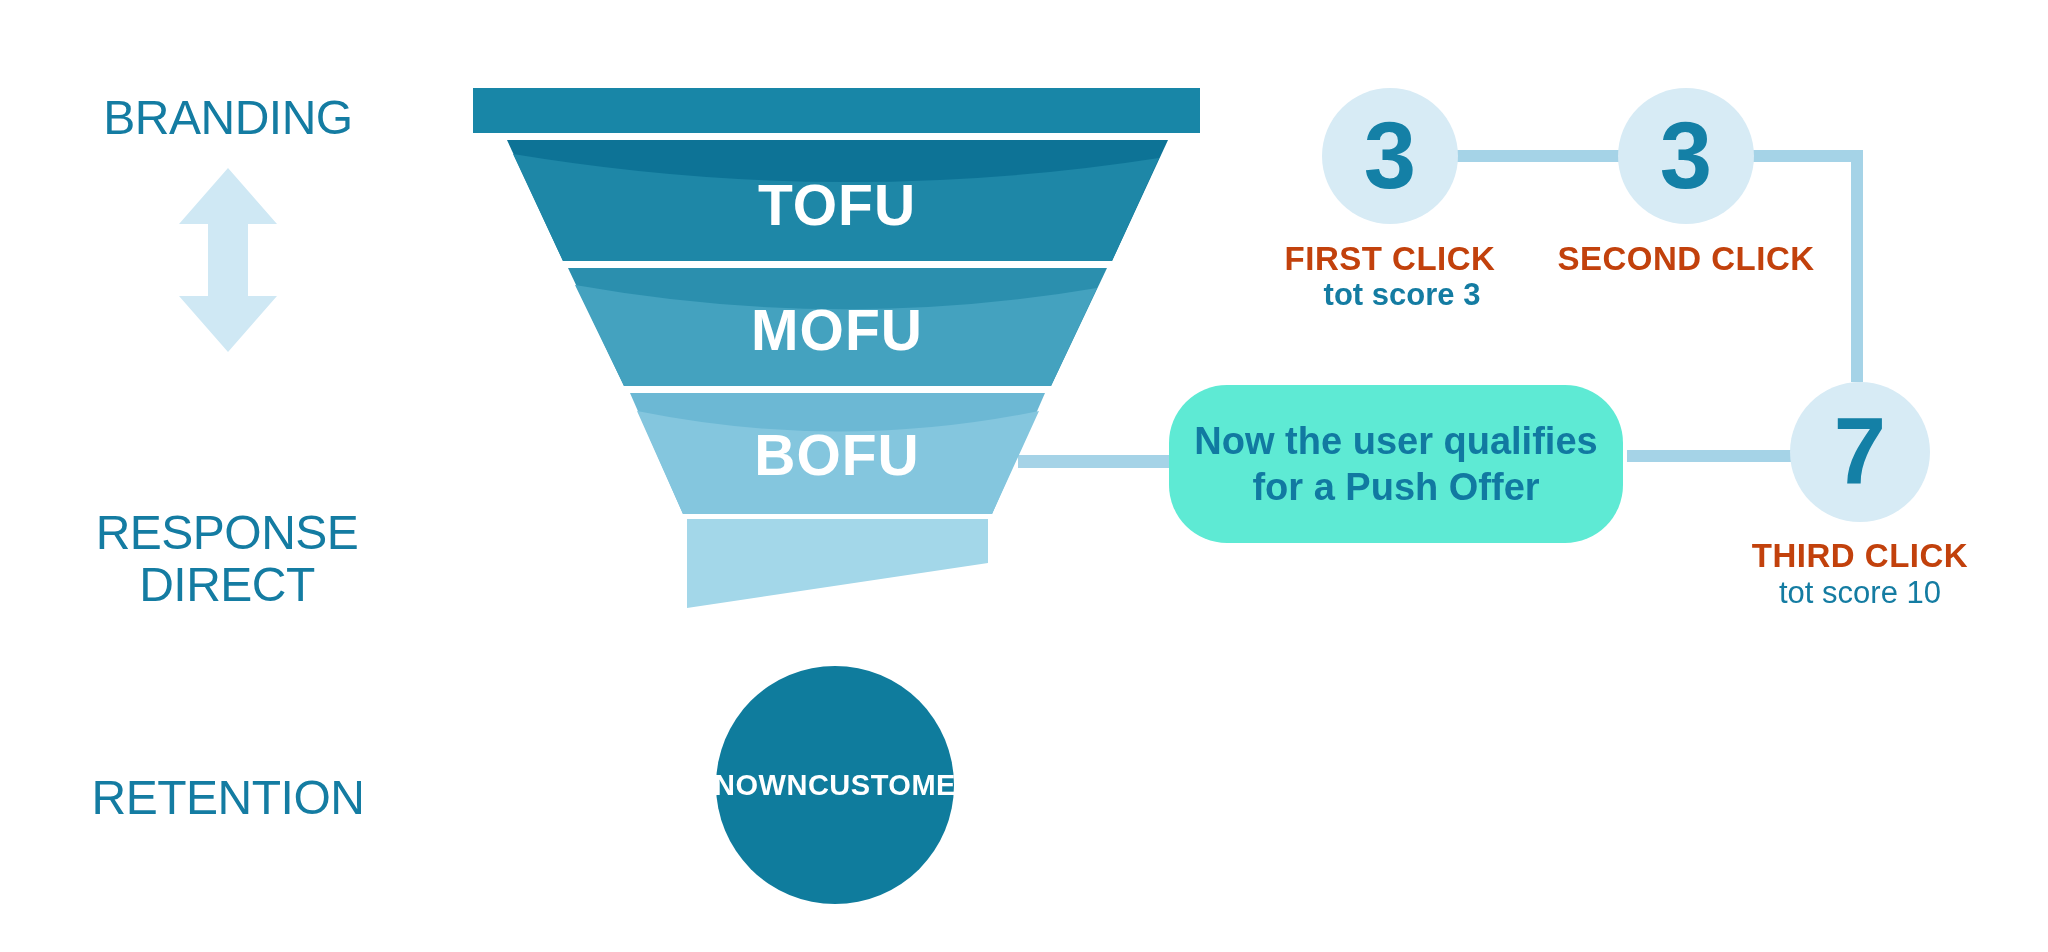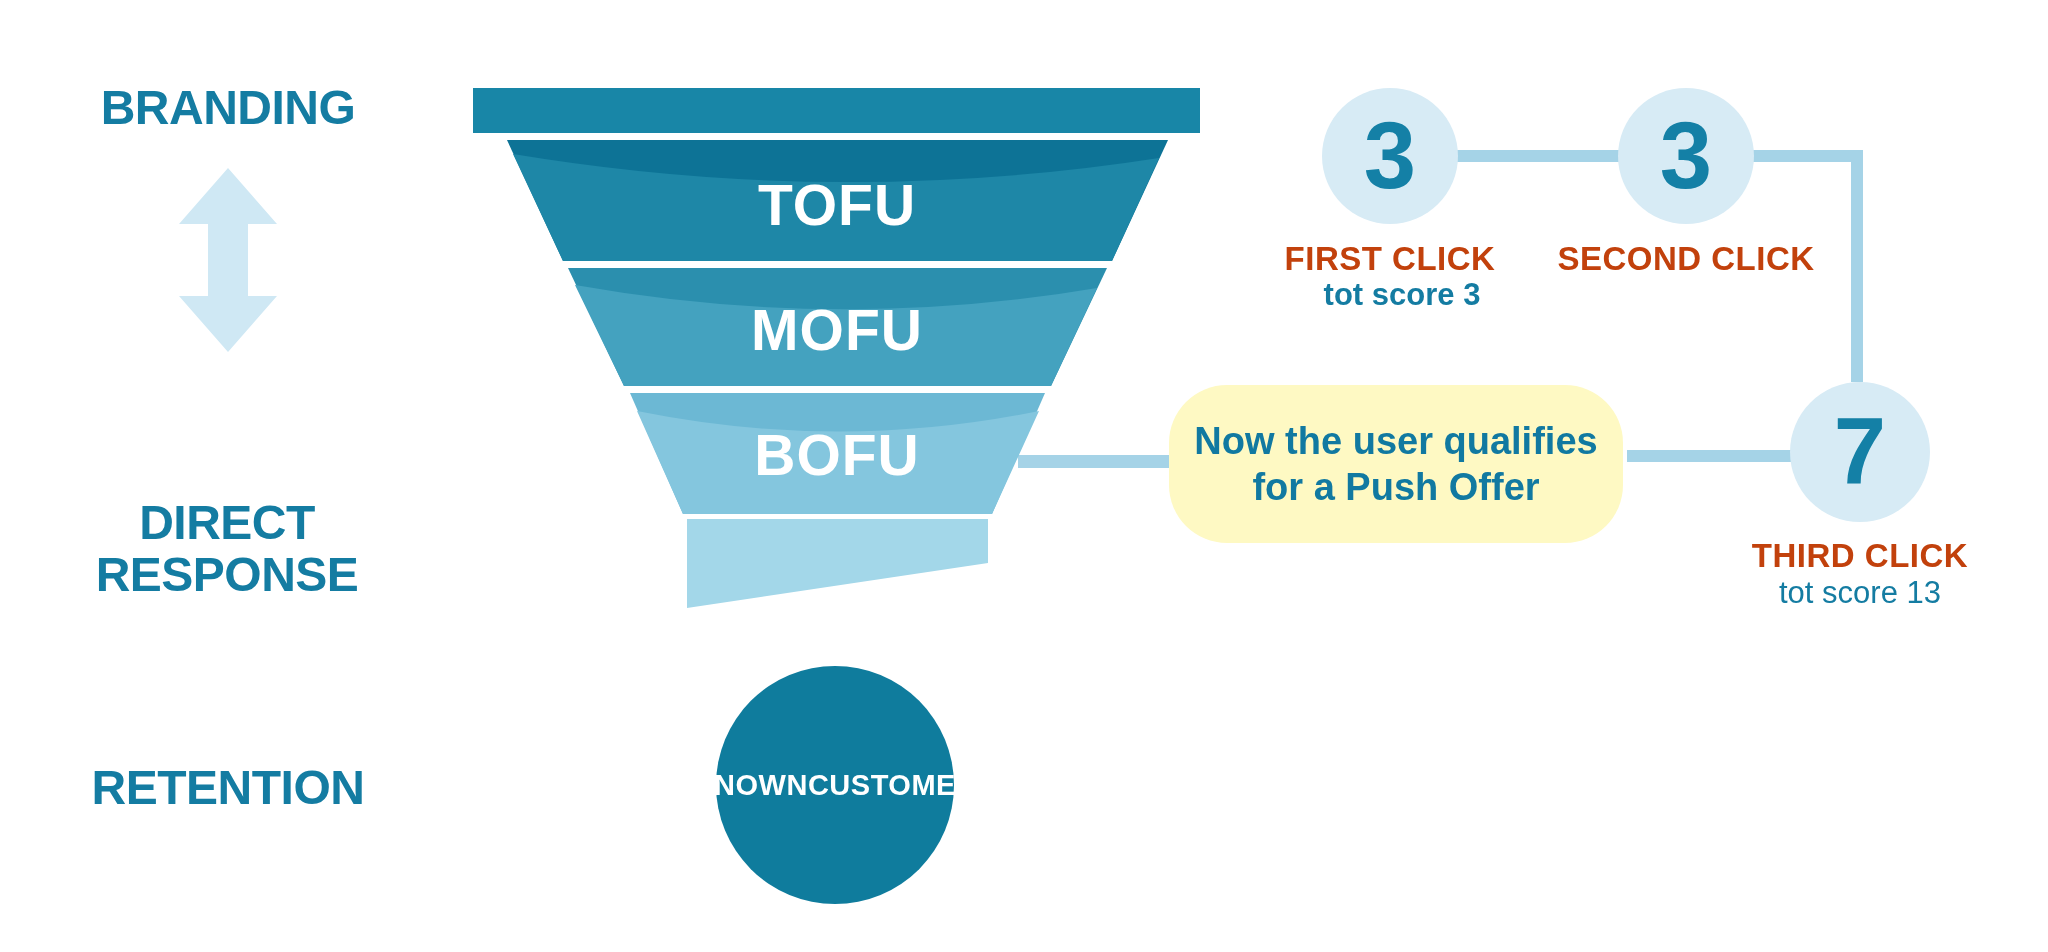--- a/index.html
+++ b/index.html
@@ -11,25 +11,26 @@
     overflow: hidden;
     font-family: "Liberation Sans", "DejaVu Sans", sans-serif;
   }
   .layer-svg {
     position: absolute;
     left: 0; top: 0;
   }
   .abs { position: absolute; }
   .teal-heading {
     color: #147ca2;
-    font-weight: 700;
+    font-weight: 400;
     font-size: 48px;
     line-height: 52px;
     letter-spacing: -0.5px;
     text-align: center;
+    margin-top: 10px;
   }
   .stage-label {
     position: absolute;
     left: 637px;
     width: 400px;
     text-align: center;
     color: #ffffff;
     font-weight: 700;
     font-size: 57px;
     line-height: 57px;
@@ -133,22 +134,22 @@
 
     <path d="M630,393 L1045,393 L992,514 L683,514 Z" fill="#6cb8d4"></path>
     <path d="M637,411 Q840,452 1039,411 L992,514 L683,514 Z" fill="#84c6de"></path>
 
     <path d="M687,519 L988,519 L988,563 L687,608 Z" fill="#a3d7e9"></path>
   </svg>
 
   <div class="abs teal-heading" style="left:28px; top:82px; width:400px;">BRANDING</div>
 
   <div class="abs teal-heading" style="left:27px; top:497px; width:400px;">
+    <div>RESPONSE</div>
     <div>DIRECT</div>
-    <div>RESPONSE</div>
   </div>
 
   <div class="abs teal-heading" style="left:28px; top:762px; width:400px;">RETENTION</div>
 
   <div class="stage-label" style="top:177px;">TOFU</div>
   <div class="stage-label" style="top:302px;">MOFU</div>
   <div class="stage-label" style="top:427px;">BOFU</div>
 
   <div class="known-circle" style="background:#0f7c9d;">
     <div class="known-line">KNOWN</div>
@@ -164,20 +165,20 @@
   <div class="bubble" style="left:1790px; top:382px; width:140px; height:140px;">
     <span class="bubble-number">7</span>
   </div>
 
   <div class="click-label" style="left:1240px; top:241px;">FIRST CLICK</div>
   <div class="click-score" style="left:1252px; top:278px;font-weight:bold;">tot score 3</div>
 
   <div class="click-label" style="left:1536px; top:241px;">SECOND CLICK</div>
 
   <div class="click-label" style="left:1710px; top:538px;">THIRD CLICK</div>
-  <div class="click-score" style="left:1710px; top:576px;">tot score 13</div>
+  <div class="click-score" style="left:1710px; top:576px;">tot score 10</div>
 
-  <div class="callout" style="background:#fef9c3;">
+  <div class="callout" style="background:#5eead4;">
     <div class="callout-line">Now the user qualifies</div>
     <div class="callout-line">for a Push Offer</div>
   </div>
 
 </div>
 
 </body></html>

